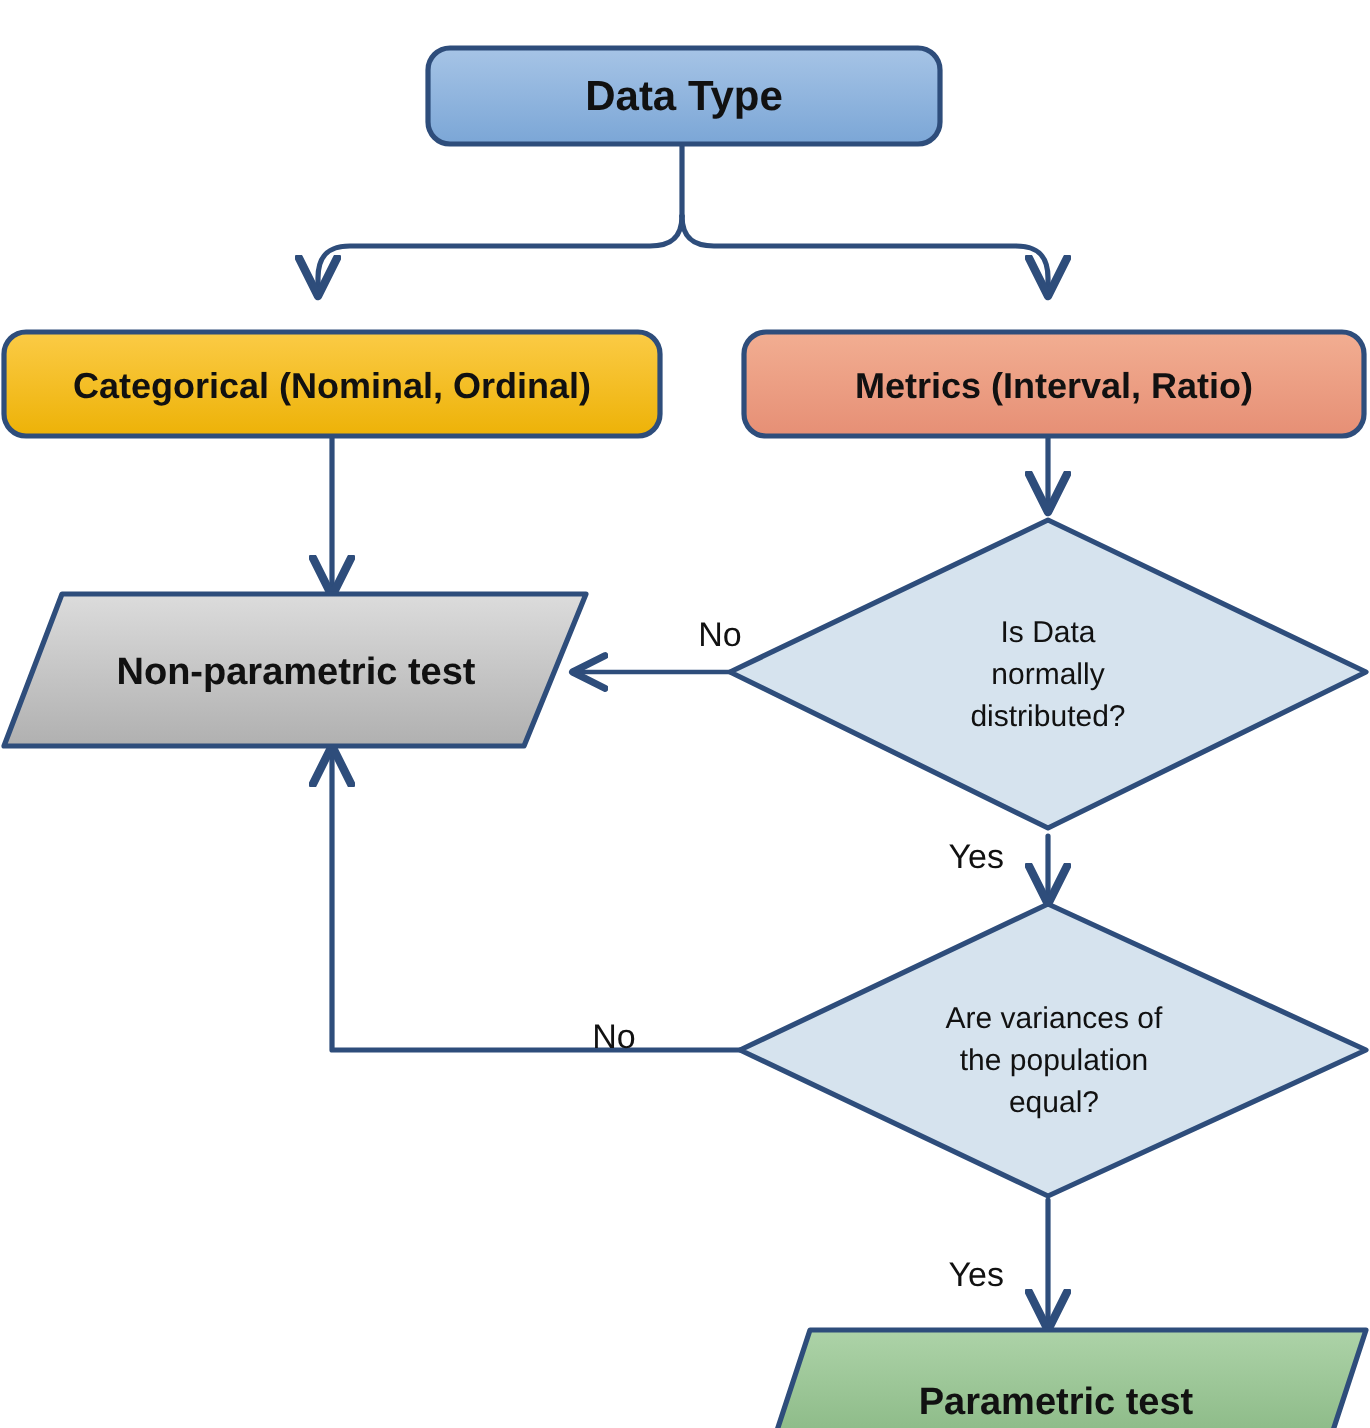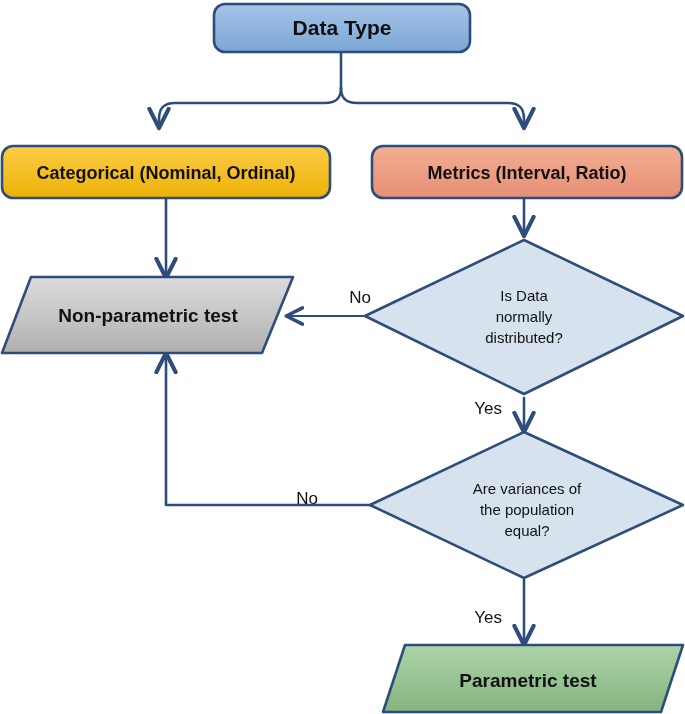--- a/index.html
+++ b/index.html
@@ -11,20 +11,21 @@
     width: 685px;
     height: 714px;
     font-family: "Liberation Sans", sans-serif;
     overflow: hidden;
   }
   #flowchart-root {
     position: relative;
     width: 685px;
     height: 591px;
     background: #ffffff;
+    margin-top: 20px;
   }
   svg.chart-svg {
     display: block;
     width: 685px;
     height: 714px;
   }
   .node-label-bold {
     font-family: "Liberation Sans", sans-serif;
     font-weight: bold;
     font-size: 19px;

